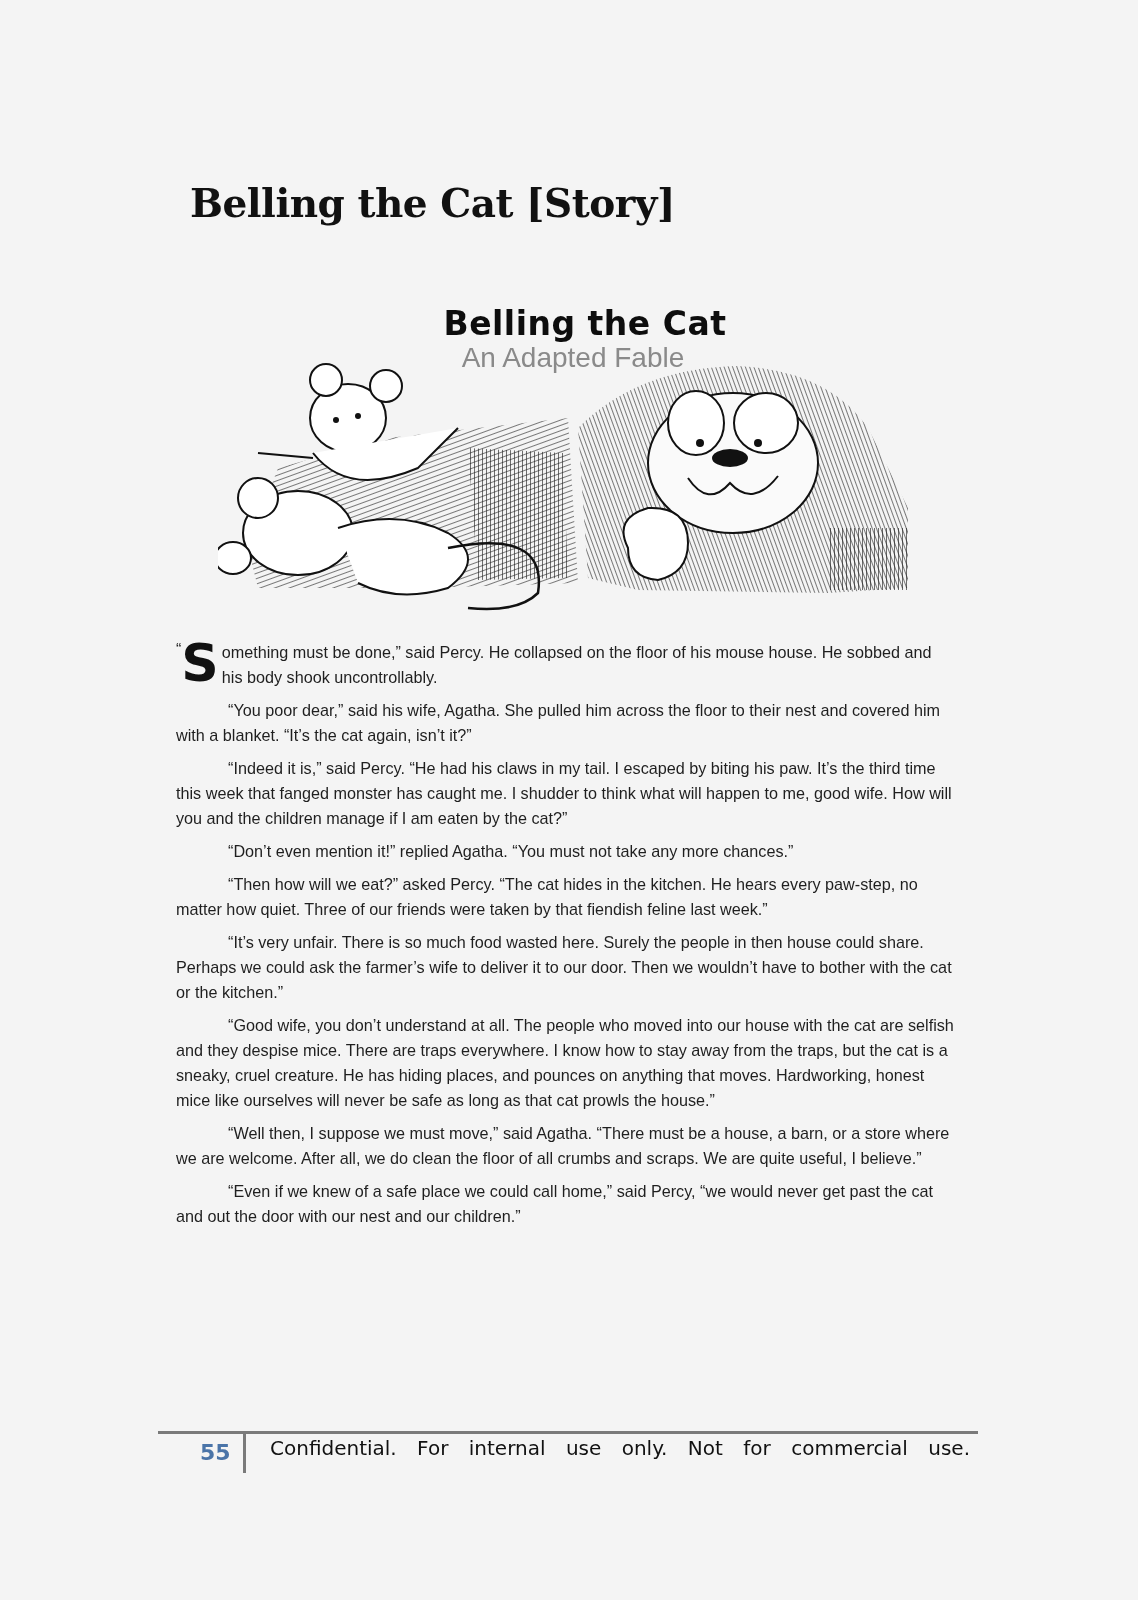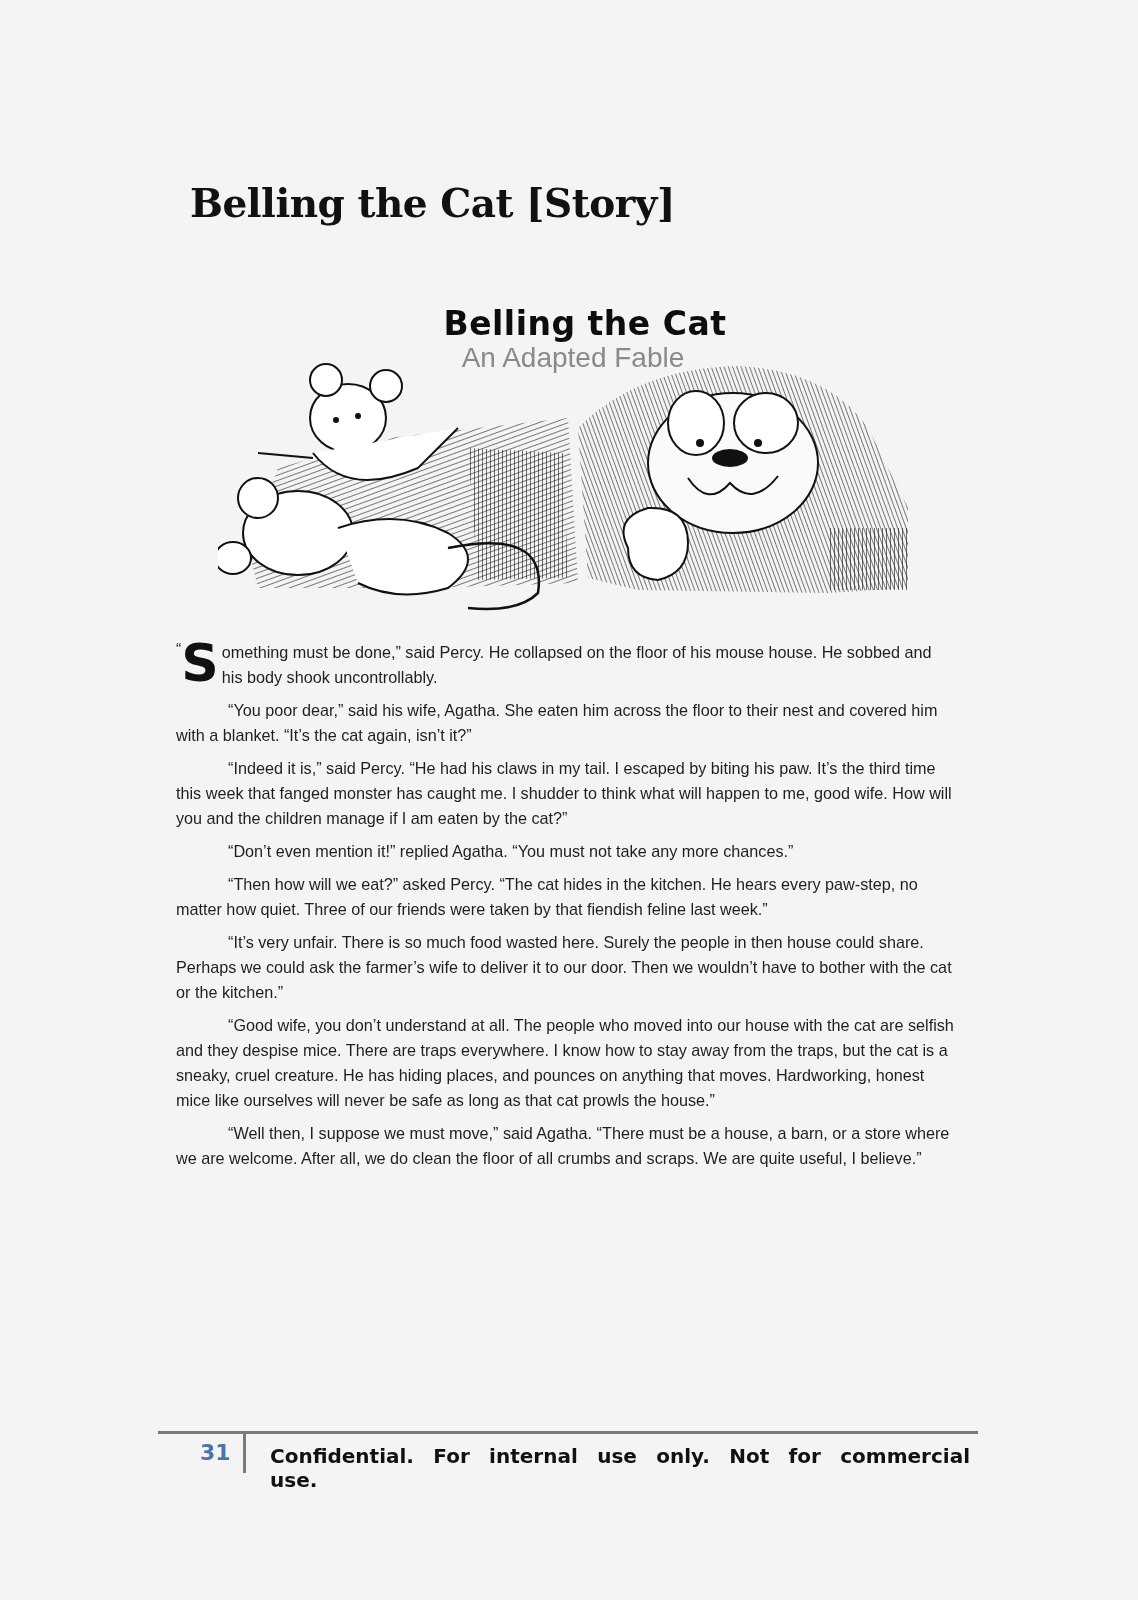--- a/index.html
+++ b/index.html
@@ -122,27 +122,26 @@
       font-size: 22px;
       color: #4a74a8;
       text-align: left;
     }
     .footer-note {
       position: absolute;
       left: 270px;
       top: 1436px;
       width: 700px;
       font-family: "DejaVu Sans", sans-serif;
-      font-weight: bold;
+      font-weight: normal;
       font-size: 20px;
       color: #111;
       text-align: justify;
       text-align-last: justify;
       word-spacing: 6px;
-      margin-top: 8px;
     }
   </style>
 </head>
 <body>
 
 <h1 class="page-title">Belling the Cat [Story]</h1>
 
 <h2 class="story-title">Belling the Cat</h2>
 <div class="story-subtitle">An Adapted Fable</div>
 
@@ -193,25 +192,26 @@
 </div>
 
 <div class="story-body">
   <p class="first">
     <span class="dropcap-wrap">
       <span class="dropcap-quote">“</span>
       <span class="dropcap">S</span>
     </span>
     <span>omething must be done,” said Percy. He collapsed on the floor of his mouse house. He sobbed and his body shook uncontrollably.</span>
   </p>
-  <p>“You poor dear,” said his wife, Agatha. She eaten him across the floor to their nest and covered him with a blanket. “It’s the cat again, isn’t it?”</p>
+  <p>“You poor dear,” said his wife, Agatha. She pulled him across the floor to their nest and covered him with a blanket. “It’s the cat again, isn’t it?”</p>
   <p>“Indeed it is,” said Percy. “He had his claws in my tail. I escaped by biting his paw. It’s the third time this week that fanged monster has caught me. I shudder to think what will happen to me, good wife. How will you and the children manage if I am eaten by the cat?”</p>
   <p>“Don’t even mention it!” replied Agatha. “You must not take any more chances.”</p>
   <p>“Then how will we eat?” asked Percy. “The cat hides in the kitchen. He hears every paw-step, no matter how quiet. Three of our friends were taken by that fiendish feline last week.”</p>
   <p>“It’s very unfair. There is so much food wasted here. Surely the people in then house could share. Perhaps we could ask the farmer’s wife to deliver it to our door. Then we wouldn’t have to bother with the cat or the kitchen.”</p>
   <p>“Good wife, you don’t understand at all. The people who moved into our house with the cat are selfish and they despise mice. There are traps everywhere. I know how to stay away from the traps, but the cat is a sneaky, cruel creature. He has hiding places, and pounces on anything that moves. Hardworking, honest mice like ourselves will never be safe as long as that cat prowls the house.”</p>
   <p>“Well then, I suppose we must move,” said Agatha. “There must be a house, a barn, or a store where we are welcome. After all, we do clean the floor of all crumbs and scraps. We are quite useful, I believe.”</p>
+  <p>“Even if we knew of a safe place we could call home,” said Percy, “we would never get past the cat and out the door with our nest and our children.”</p>
 </div>
 
 <div class="footer-rule"></div>
 <div class="footer-divider"></div>
-<div class="page-number">31</div>
+<div class="page-number">55</div>
 <div class="footer-note">Confidential. For internal use only. Not for commercial use.</div>
 
 </body></html>

